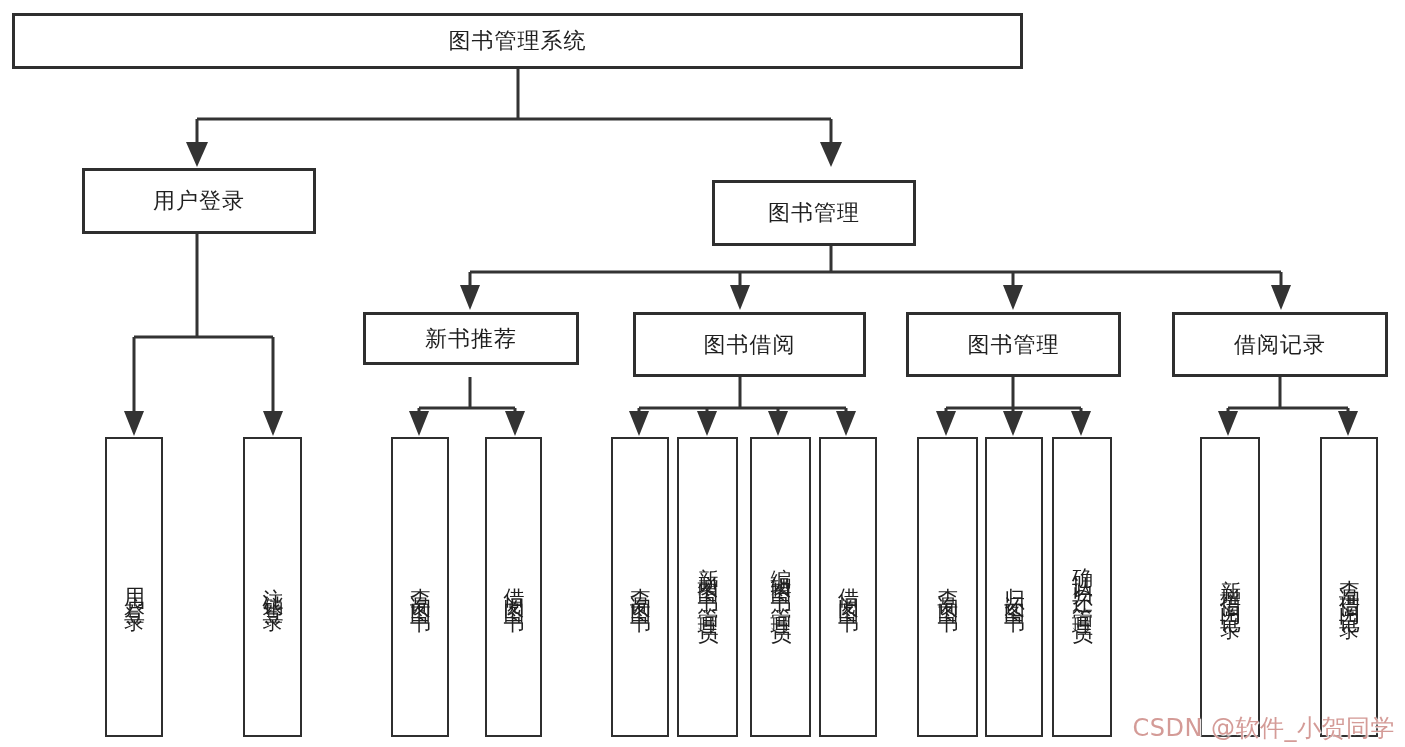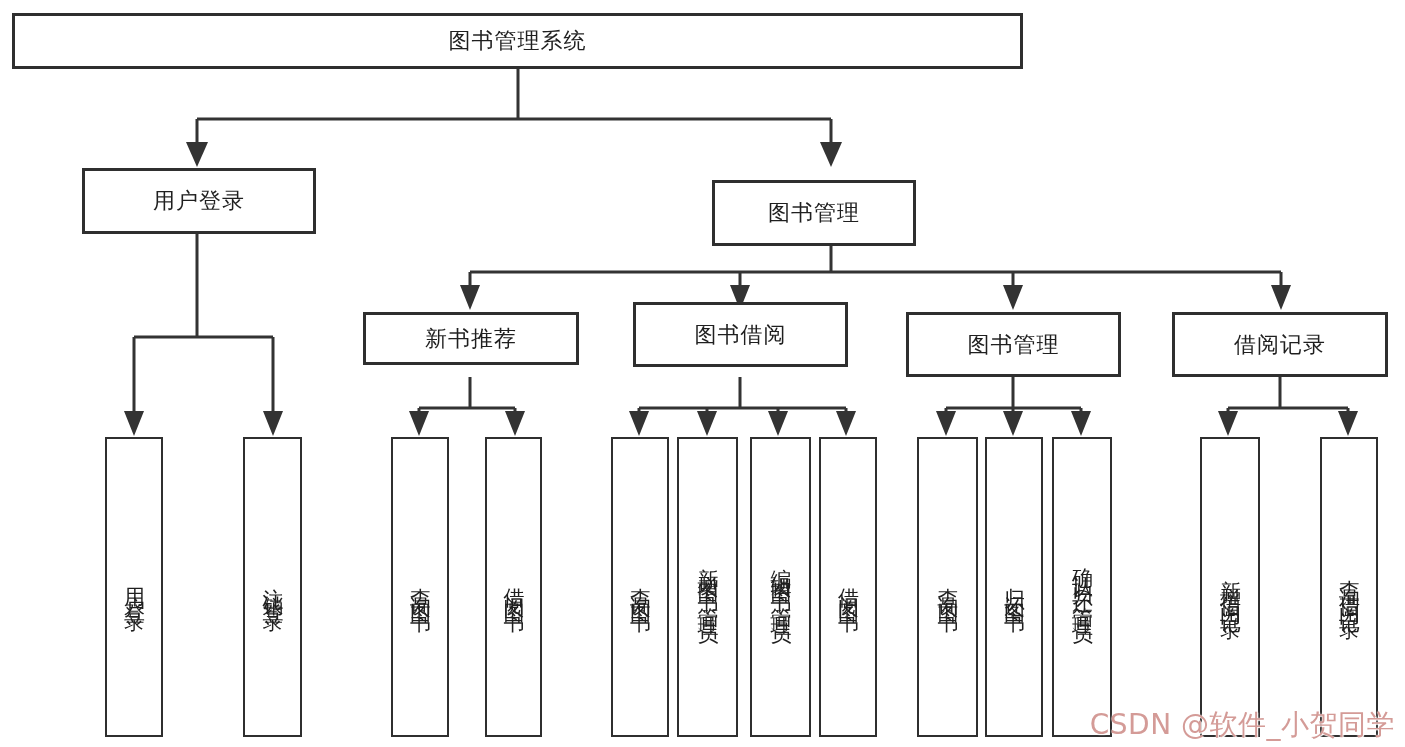--- a/index.html
+++ b/index.html
@@ -39,21 +39,21 @@
     text-orientation: mixed;
     font-size: 21px;
     line-height: 1;
     letter-spacing: 8px;
     white-space: nowrap;
   }
   .watermark {
     position: absolute;
     right: 10px;
     bottom: 3px;
-    font-size: 28px;
+    font-size: 24px;
     color: #d49b97;
     letter-spacing: 0.5px;
     text-shadow: 0 0 2px #ffffff, 1px 1px 1px #ffffff;
     white-space: nowrap;
   }
 </style>
 </head>
 <body>
 
 <div class="stage">
@@ -98,21 +98,21 @@
   <div class="node" style="left:82px;top:168px;width:234px;height:66px">
     <span>用户登录</span>
   </div>
   <div class="node" style="left:712px;top:180px;width:204px;height:66px">
     <span>图书管理</span>
   </div>
 
   <div class="node" style="left:363px;top:312px;width:216px;height:53px">
     <span>新书推荐</span>
   </div>
-  <div class="node" style="left:633px;top:302px;width:215px;height:65px">
+  <div class="node" style="left:633px;top:312px;width:233px;height:65px">
     <span>图书借阅</span>
   </div>
   <div class="node" style="left:906px;top:312px;width:215px;height:65px">
     <span>图书管理</span>
   </div>
   <div class="node" style="left:1172px;top:312px;width:216px;height:65px">
     <span>借阅记录</span>
   </div>
 
   <div class="node leaf" style="left:105px;top:437px;width:58px;height:300px">

